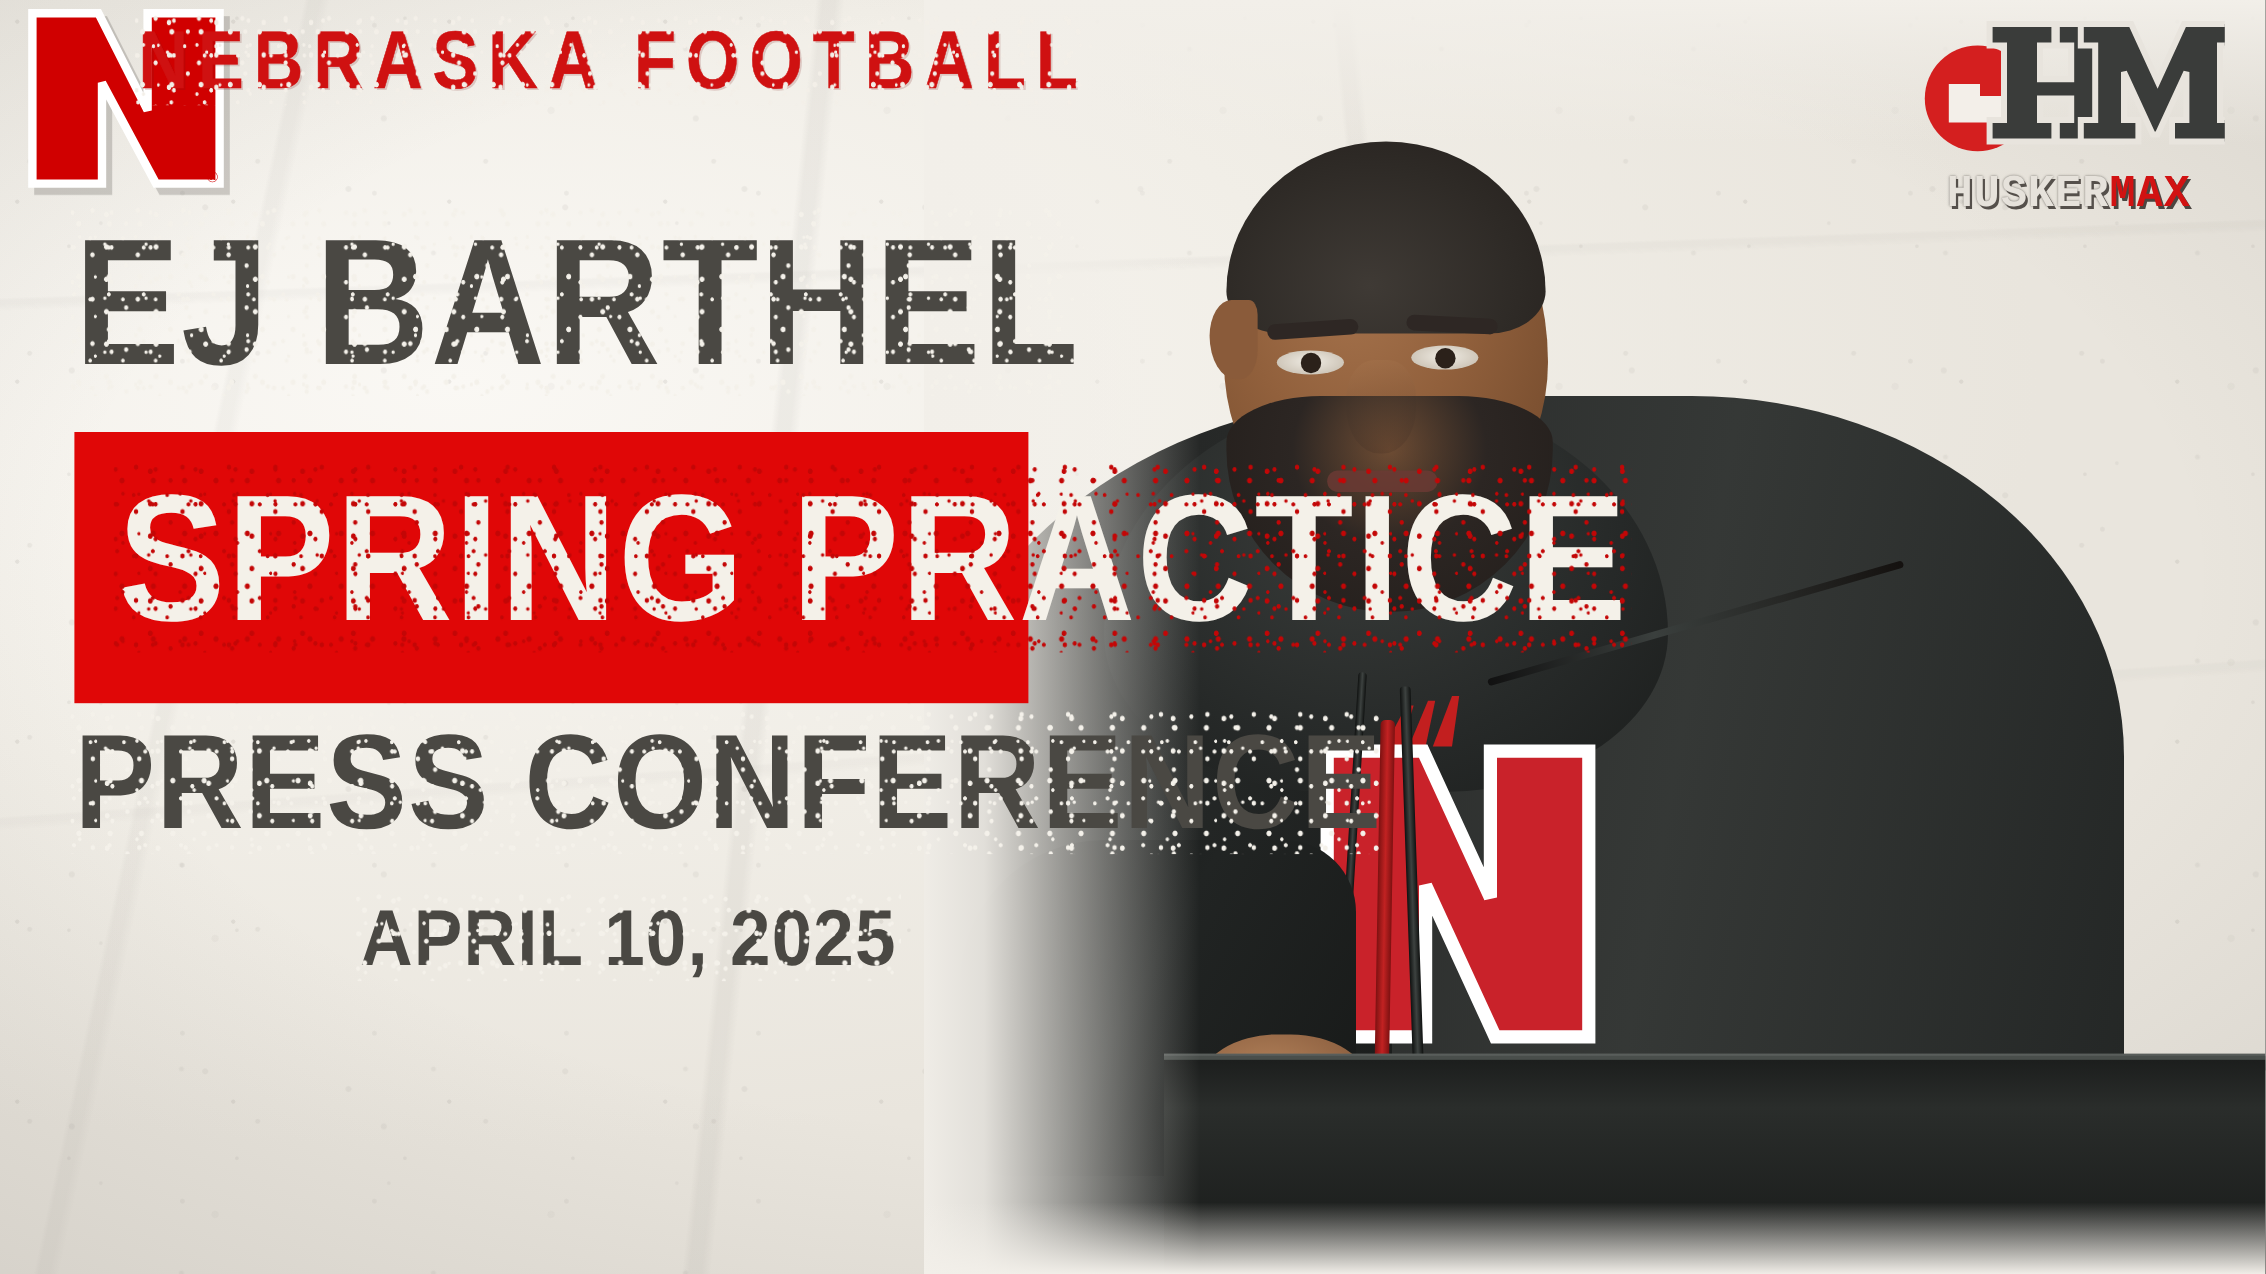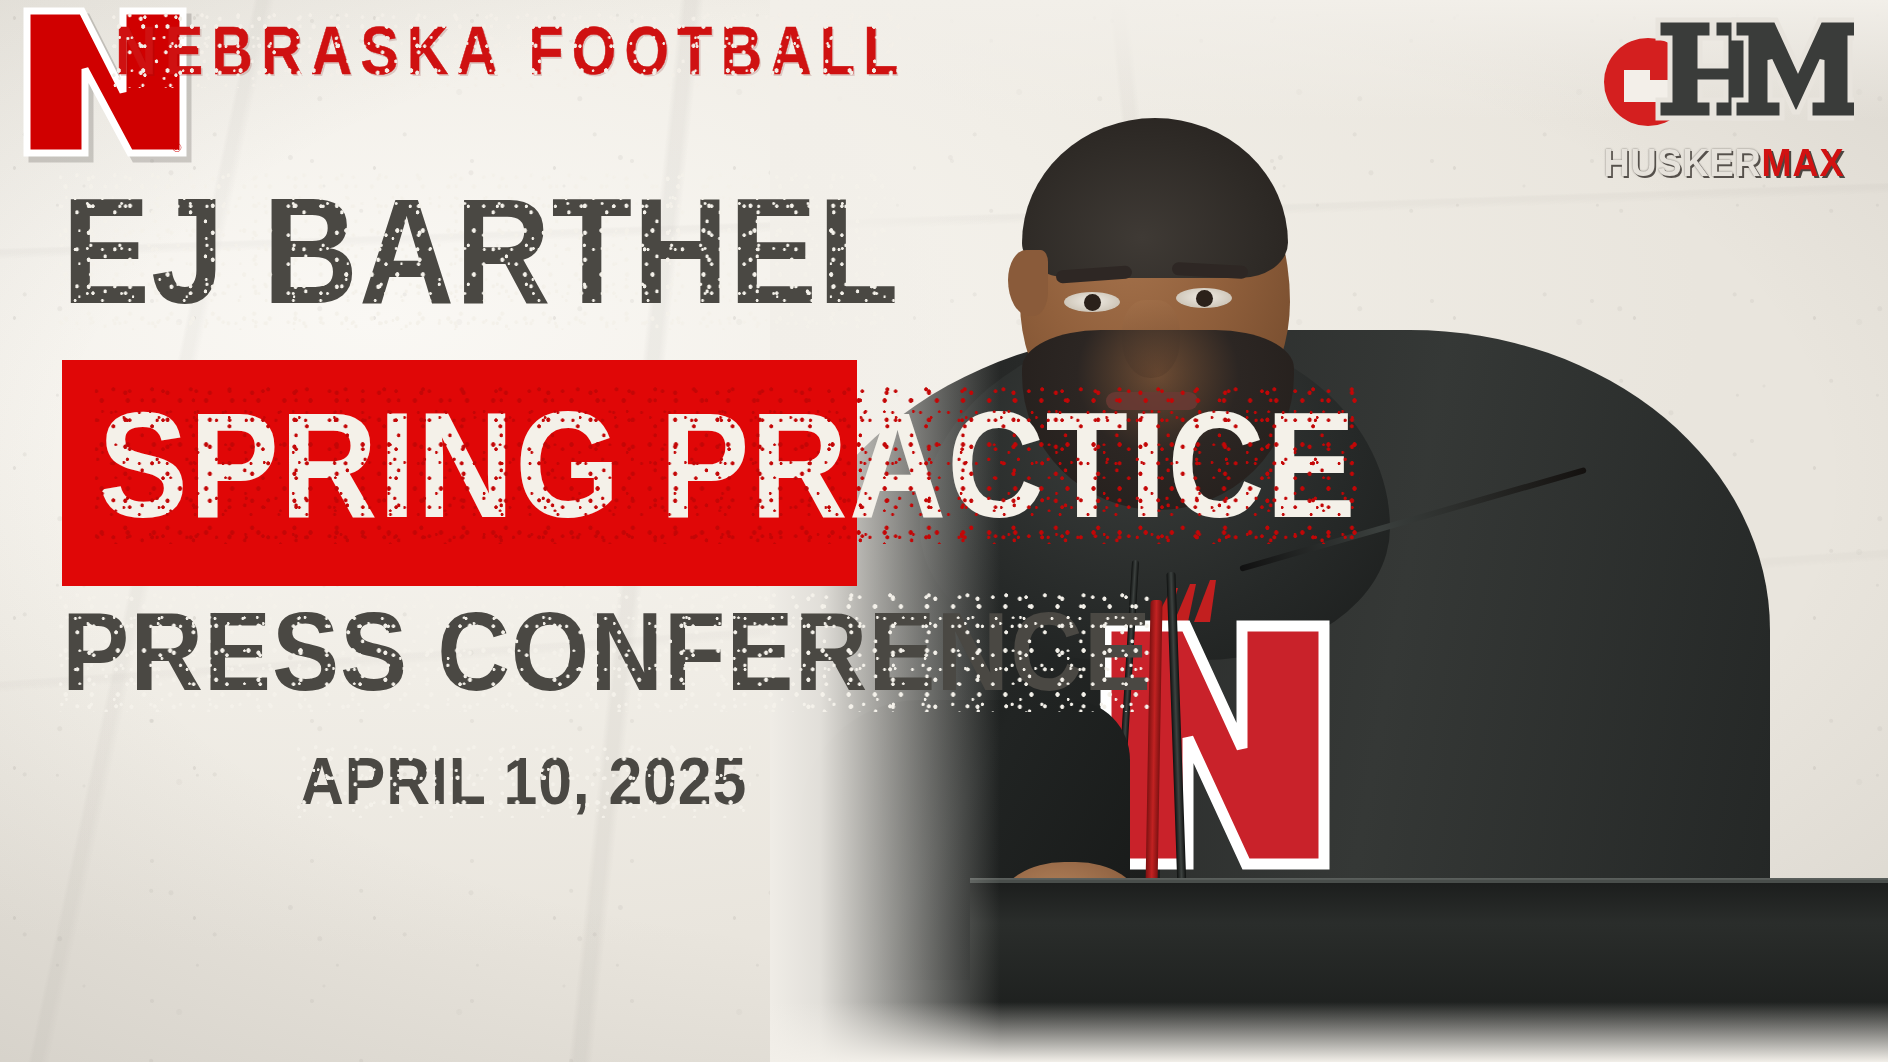--- a/index.html
+++ b/index.html
@@ -119,20 +119,21 @@
     --speck: #f3efe8;
   }
 
   
   .hm-logo {
     position: absolute;
     right: 34px;
     top: 4px;
     width: 260px;
     height: 200px;
+    font-family: Liberation Mono, monospace;
   }
   .hm-mark { position: absolute; left: 0; top: 0; width: 260px; height: 148px; }
   .hm-word {
     position: absolute;
     left: 0; right: 0;
     top: 140px;
     text-align: center;
     font-size: 38px;
     font-weight: 900;
     letter-spacing: 1px;

